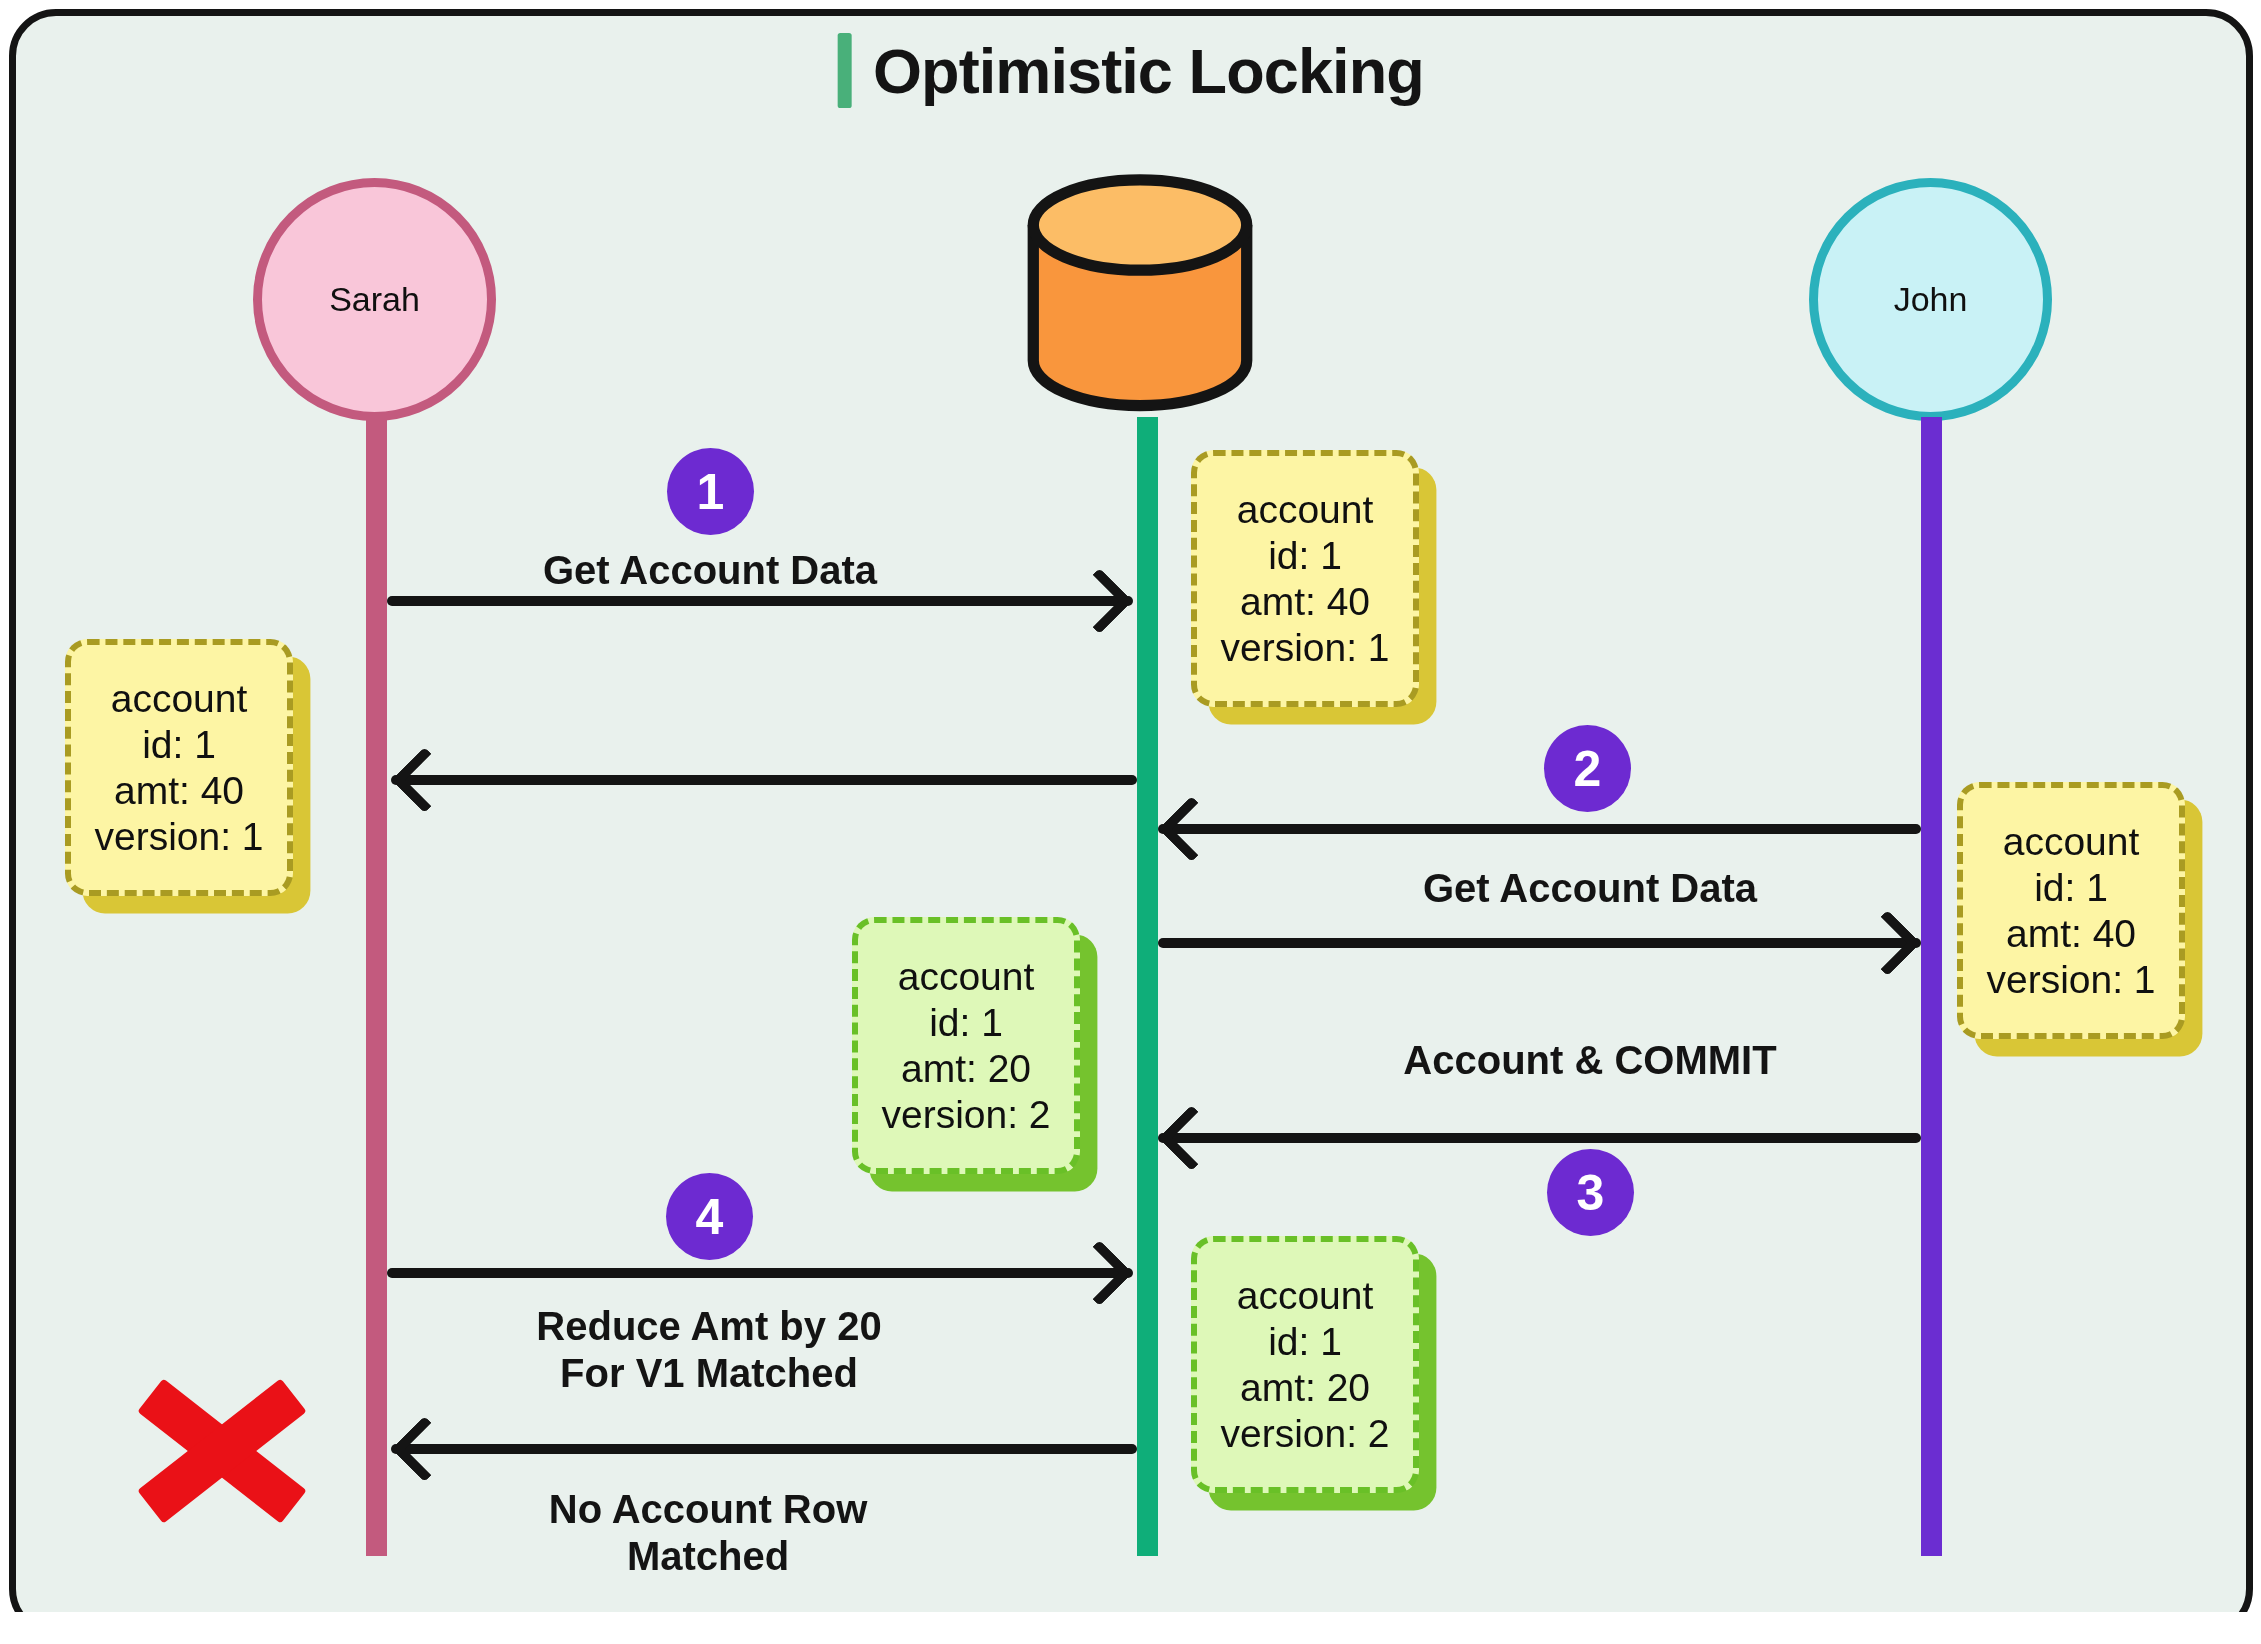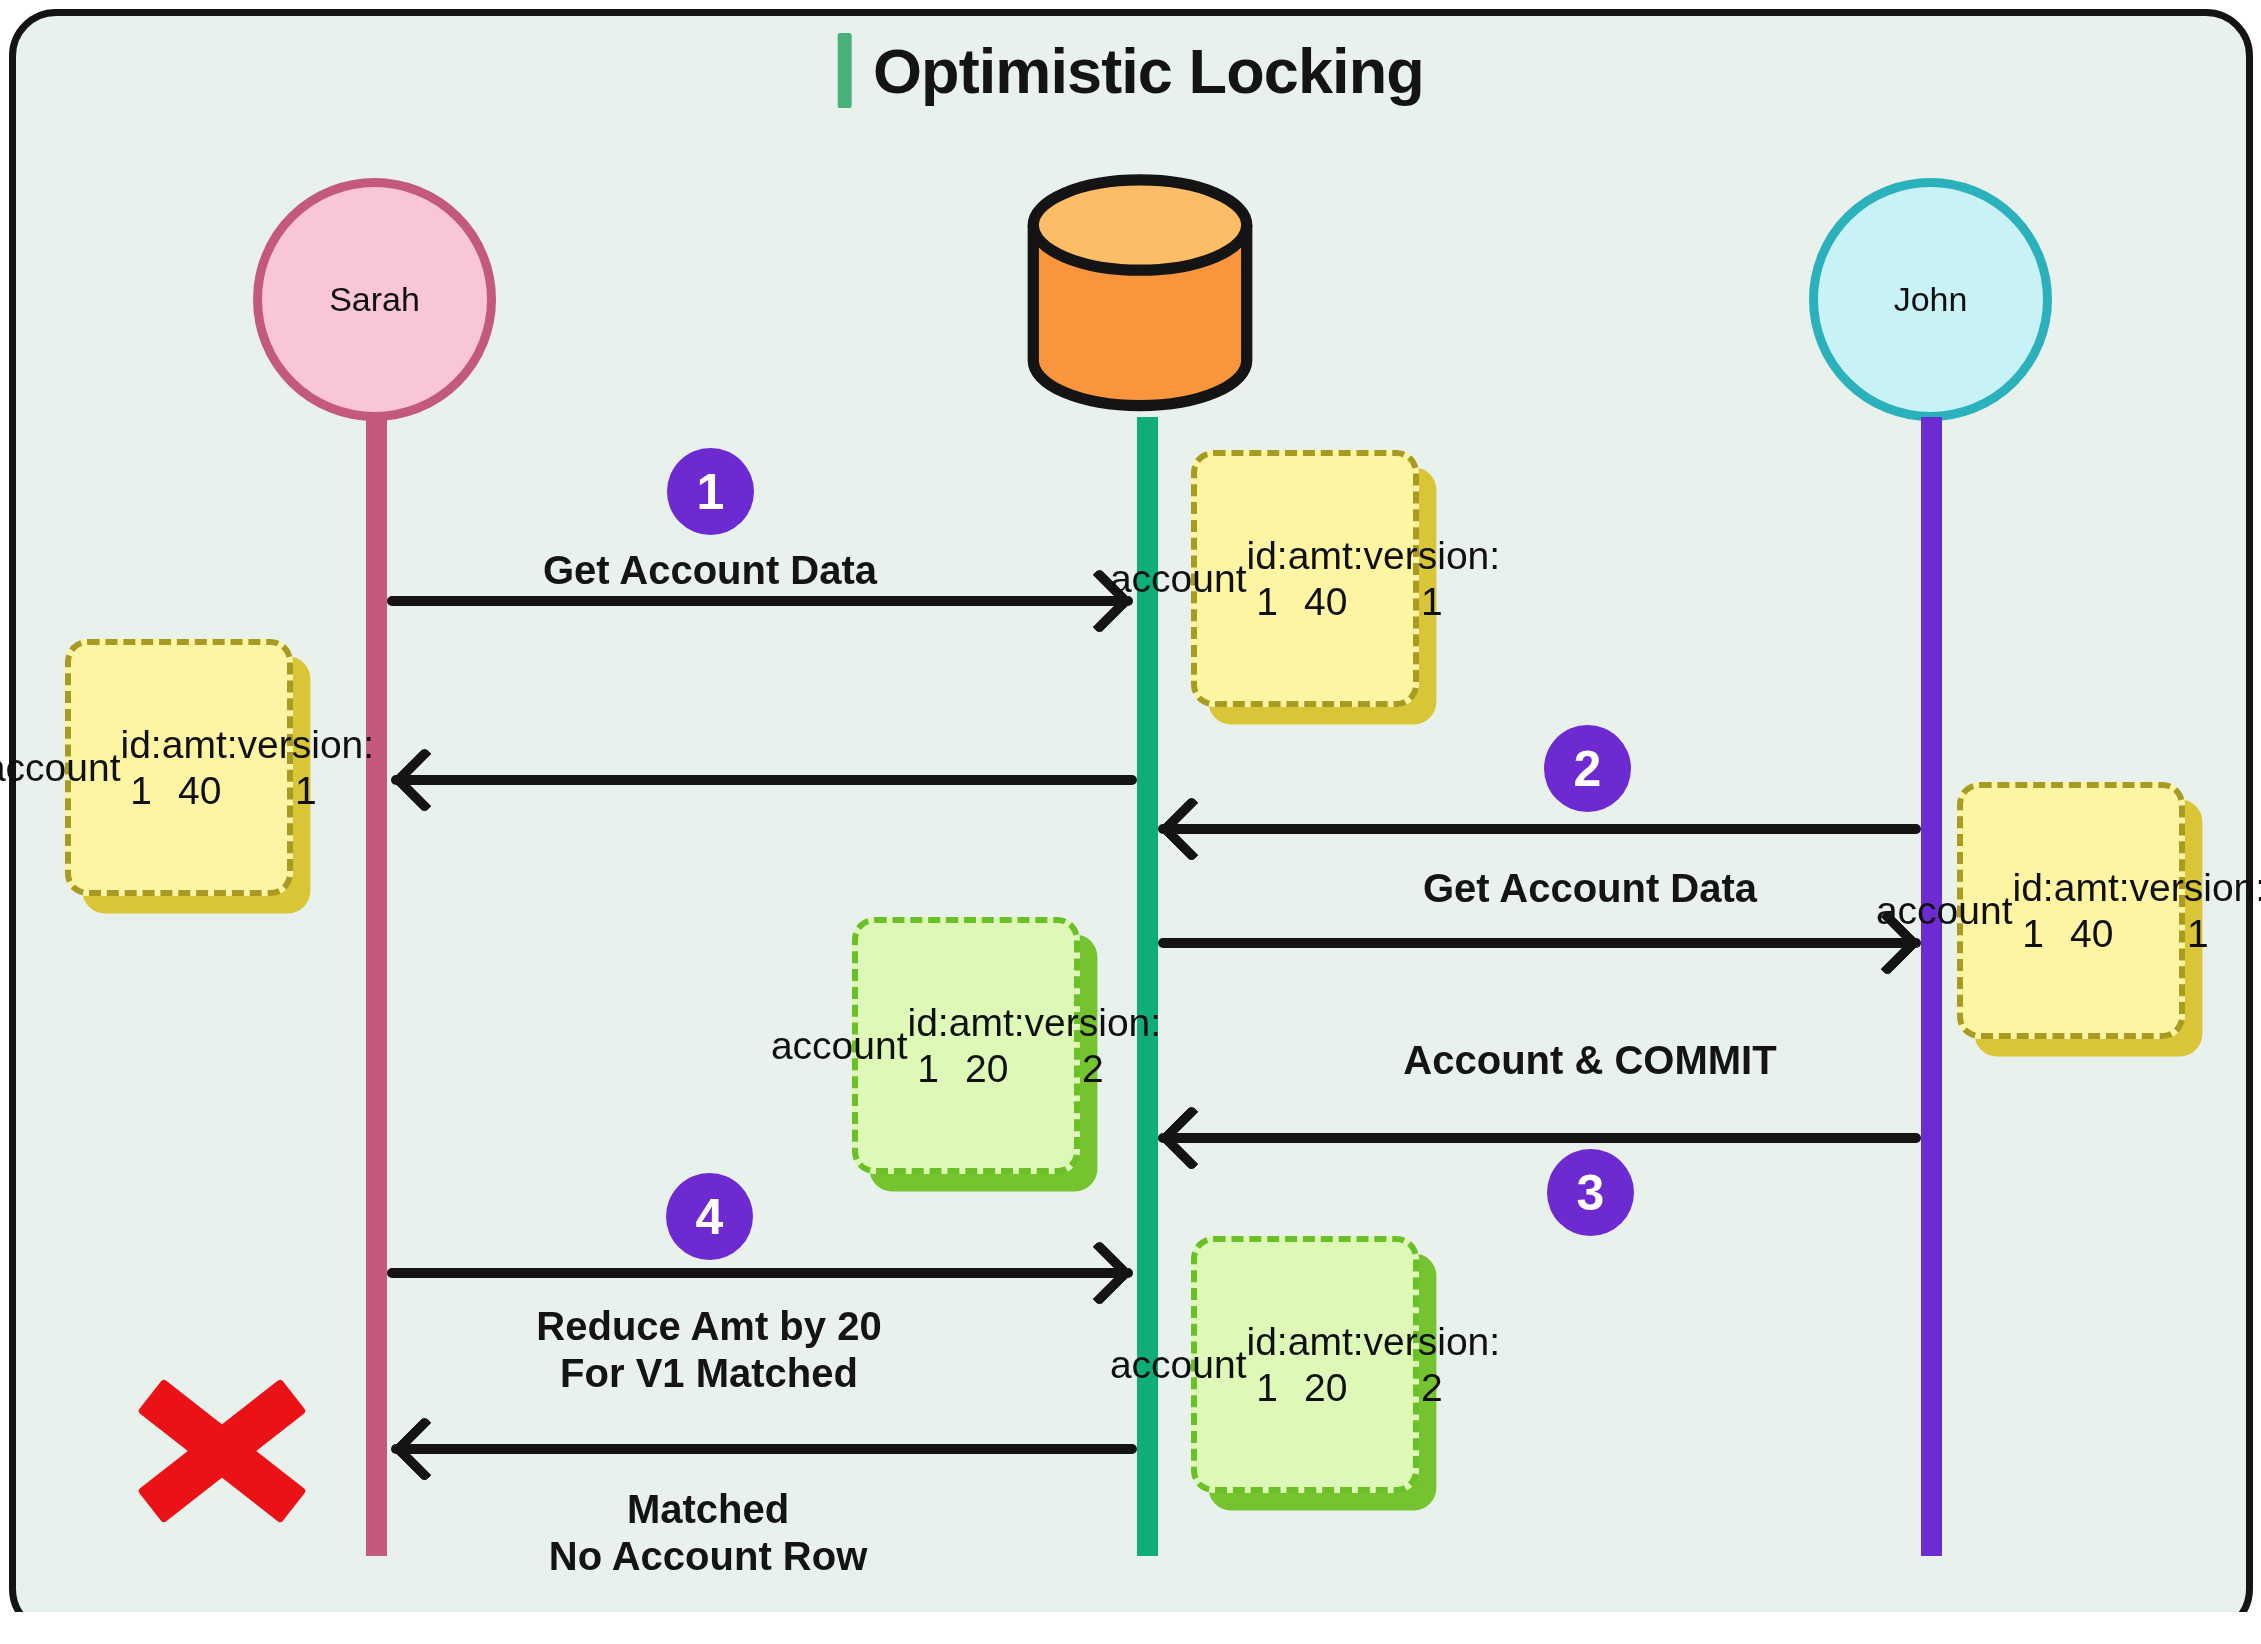--- a/index.html
+++ b/index.html
@@ -63,21 +63,21 @@
   .badge{position:absolute;width:87px;height:87px;border-radius:50%;background:var(--badge-purple);
          color:#ffffff;font-size:50px;font-weight:700;display:flex;align-items:center;justify-content:center;}
 
   
   .msg{position:absolute;width:608px;text-align:center;font-size:40px;font-weight:600;
        color:var(--ink);line-height:47px;margin-top:12px;}
   .msg span{display:block;}
 
   
   .note{position:absolute;width:228px;height:257px;border-radius:22.6px;border:6px dashed;
-        display:flex;flex-direction:row;align-items:center;justify-content:center;
+        display:flex;flex-direction:column;align-items:center;justify-content:center;
         font-size:39px;line-height:46px;text-align:center;color:#101010;}
   .note.yellow{background:var(--yellow-bg);border-color:var(--yellow-border);
                box-shadow:17.4px 17.4px 0 var(--yellow-shadow);}
   .note.green{background:var(--green-bg);border-color:var(--green-border);
               box-shadow:17.4px 17.4px 0 var(--green-shadow);}
   .note span{display:block;}
 
   
   .fail-x{position:absolute;left:135px;top:1371px;width:174px;height:156px;}
   .fail-x .bar{position:absolute;left:-4.3px;top:59px;width:182px;height:42px;background:var(--red);border-radius:3.5px;}
@@ -164,22 +164,22 @@
   <div class="msg" style="left:405px;top:1291px;">
     <span>Reduce Amt by 20</span>
     <span>For V1 Matched</span>
   </div>
 
   <div class="arrow" style="left:391px;top:1444px;width:746px;">
     <div class="shaft"></div>
     <div class="head left"></div>
   </div>
   <div class="msg" style="left:404px;top:1474px;">
+    <span>No Account Row</span>
     <span>Matched</span>
-    <span>No Account Row</span>
   </div>
   <div class="fail-x">
     <div class="bar a"></div>
     <div class="bar b"></div>
   </div>
 
   <div class="note yellow" style="left:65px;top:639px;">
     <span>account</span>
     <span>id: 1</span>
     <span>amt: 40</span>

